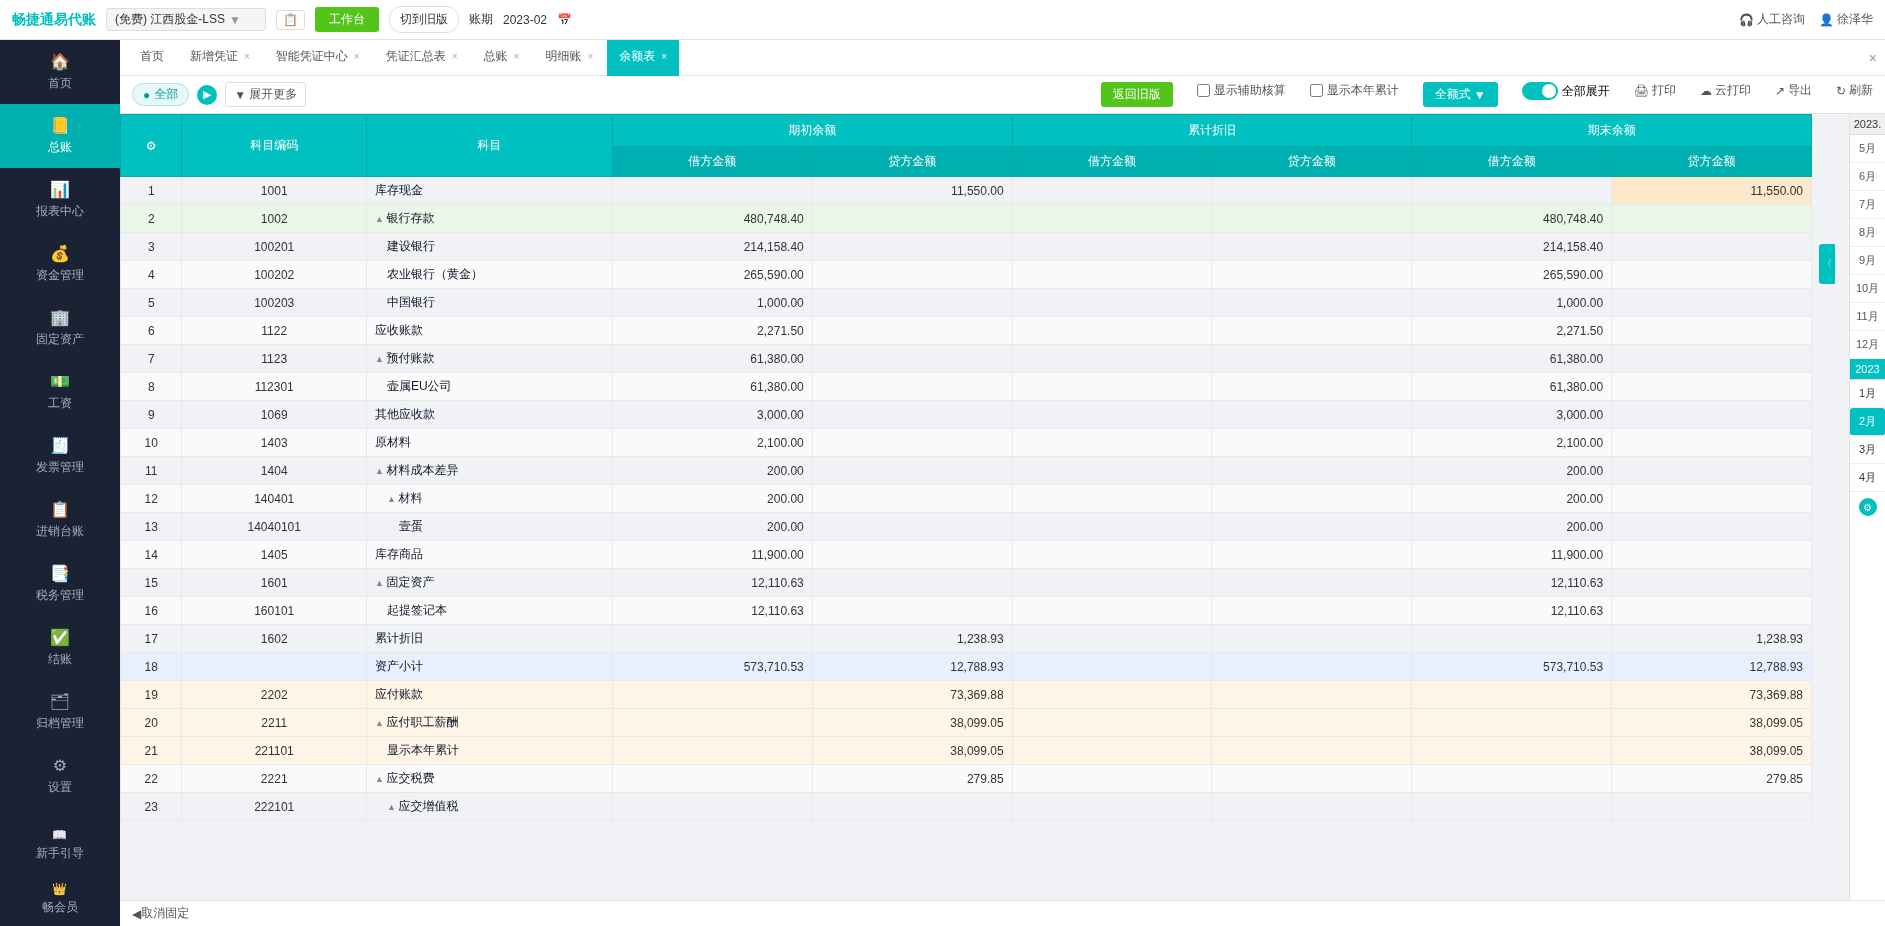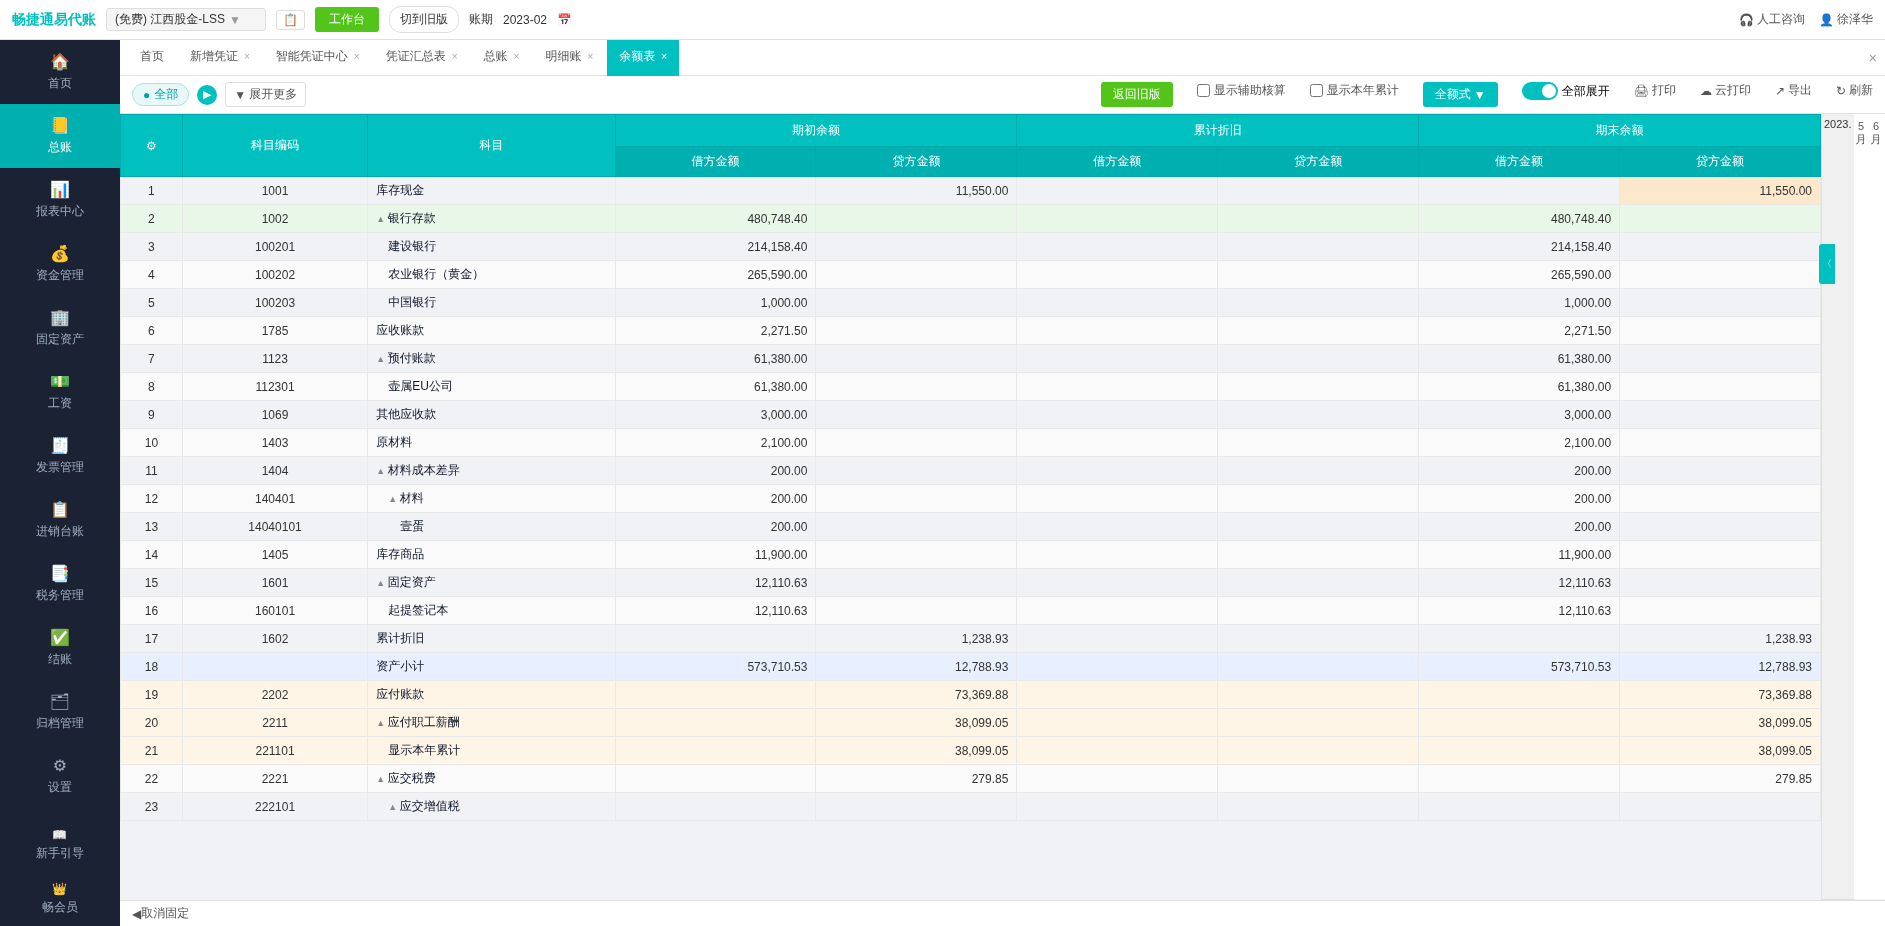--- a/index.html
+++ b/index.html
@@ -63,21 +63,21 @@
     .data-table td.text-left { text-align: left; }
     .data-table td.text-right { text-align: right; }
     .row-even td { background: #fafafa; }
     .row-highlight td { background: #e8f7e8 !important; }
     .row-subtotal td { background: #e8f0ff !important; }
     .row-credit td { background: #fff5e6 !important; margin-top: 37px; }
     .row-num { color: #555; }
     .account-link { color: #0f172a; cursor: pointer; text-decoration: none; }
 
     
-    .side-calendar { width: 64px; background: #fff; border-left: 1px solid #e0e0e0; display: flex; flex-direction: row; overflow-y: auto; flex-shrink: 0; }
+    .side-calendar { width: 36px; background: #fff; border-left: 1px solid #e0e0e0; display: flex; flex-direction: column; overflow-y: auto; flex-shrink: 0; margin-left: 37px; }
     .cal-year { background: #f0f0f0; text-align: center; padding: 4px 2px; font-size: 11px; color: #333; border-bottom: 1px solid #ddd; cursor: pointer; }
     .cal-month { text-align: center; padding: 6px 2px; font-size: 11px; color: #555; border-bottom: 1px solid #eee; cursor: pointer; }
     .cal-month.active { background: #00c0c0; color: #fff; border-radius: 3px; }
     .cal-month.current-year { color: #333; }
     .expand-cal { position: absolute; right: 50px; top: 130px; background: #00c0c0; color: #fff; width: 16px; height: 40px; display: flex; align-items: center; justify-content: center; cursor: pointer; border-radius: 3px 0 0 3px; font-size: 10px; }
 
     
     .bottom-bar { background: #fff; border-top: 1px solid #e0e0e0; padding: 4px 12px; display: flex; align-items: center; color: #555; font-size: 12px; flex-shrink: 0; cursor: pointer; }
 
     .header-row th { height: 32px; }
@@ -324,21 +324,21 @@
     <td class="text-left">　<a class="account-link">中国银行</a></td>
     <td class="text-right">1,000.00</td>
     <td class="text-right"></td>
     <td class="text-right"></td>
     <td class="text-right"></td>
     <td class="text-right" style="">1,000.00</td>
     <td class="text-right" style=""></td>
   </tr>
               <tr class="row-even">
     <td class="row-num">6</td>
-    <td>1785</td>
+    <td>1122</td>
     <td class="text-left"><a class="account-link">应收账款</a></td>
     <td class="text-right">2,271.50</td>
     <td class="text-right"></td>
     <td class="text-right"></td>
     <td class="text-right"></td>
     <td class="text-right" style="">2,271.50</td>
     <td class="text-right" style=""></td>
   </tr>
               <tr>
     <td class="row-num">7</td>

